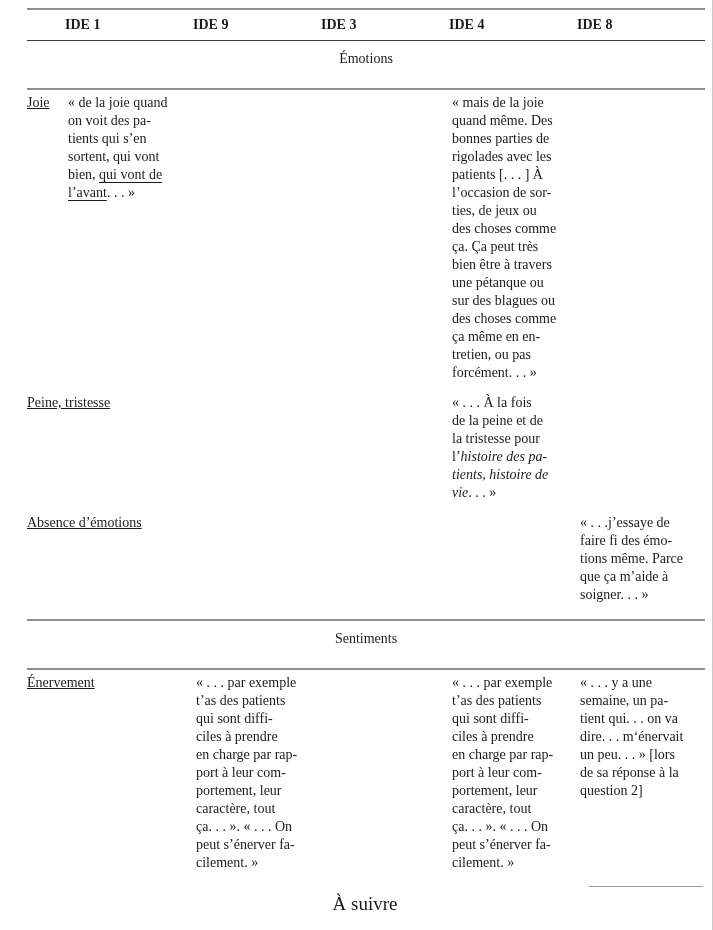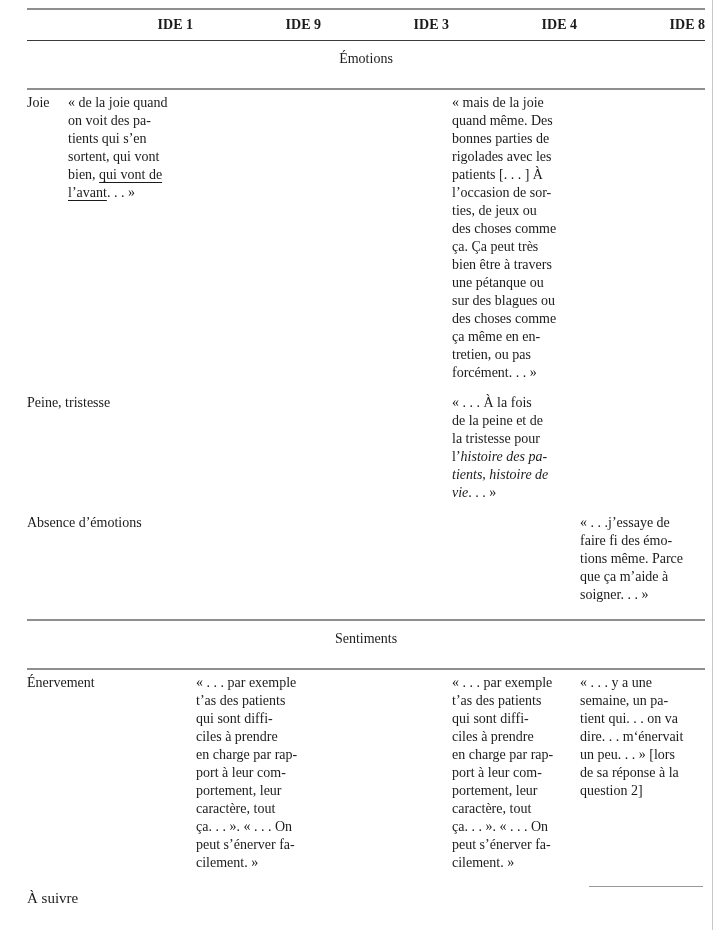--- a/index.html
+++ b/index.html
@@ -12,32 +12,32 @@
   .screen-edge { position:absolute; top:0; right:0; width:1px; height:930px; background:#c9c9c9; }
   .doc-table { width:678px; margin-left:27px; padding-top:8px; }
   .rule-thick { height:2px; background:#8f8f8f; }
   .rule-thin  { height:1px; background:#3a3a3a; }
   .sec2-sep   { margin-top:15px; }
   .grid-row {
     display:grid;
     grid-template-columns:38px 128px 128px 128px 128px 128px;
   }
   .header-row { padding:6px 0; line-height:18px; font-weight:bold; }
-  .header-cell { text-align:right; }
+  .header-cell { text-align:left; }
   .section-head { text-align:center; padding:8px 0 20px; line-height:19px; }
   .rows { padding-top:4px; }
   .row { margin-bottom:12px; }
   .row:last-child { margin-bottom:0; }
   .cell { padding:0 3px; white-space:pre; line-height:18px; }
-  .label-cell { padding:0; white-space:nowrap; line-height:18px; }
+  .label-cell { padding:0; white-space:nowrap; line-height:18px;text-decoration:underline; }
   .u  { text-decoration:underline; text-underline-offset:2.5px; }
   .it { font-style:italic; }
   .continued { margin-top:14px; }
   .continued-rule { width:114px; height:1px; background:#999999; margin-left:auto; margin-right:2px; }
-  .continued-text { text-align:left; line-height:18px; margin-top:2px; padding-right:2px; font-size:15px; }
+  .continued-text { text-align:center; line-height:18px; margin-top:8px; padding-right:2px; font-size:19px; }
   .page-number { text-align:center; margin-top:24px; line-height:18px; }
 </style>
 </head>
 <body>
 
 <div class="screen-edge"></div>
 
 <div class="doc-table">
 
   <div class="rule-thick"></div>

